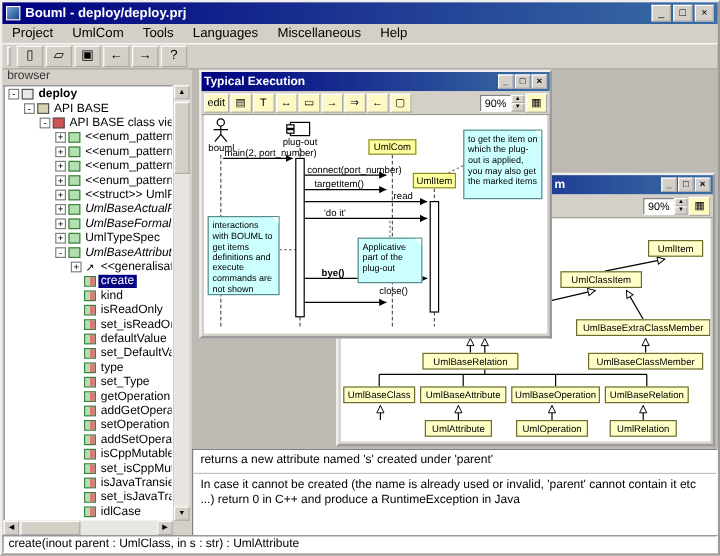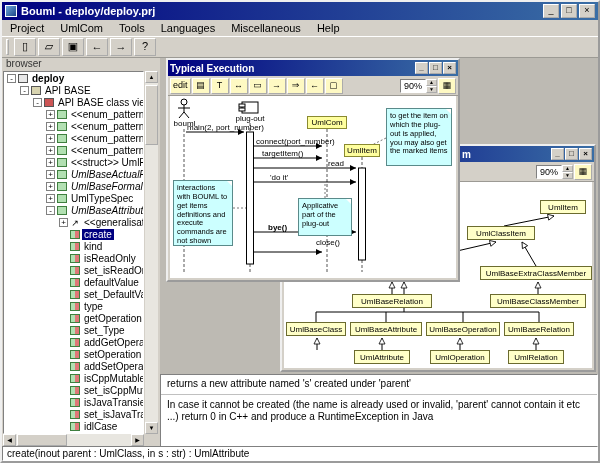--- a/index.html
+++ b/index.html
@@ -266,27 +266,27 @@
 
         <div class="trow" data-depth="4" data-exp="" data-icon="operation">
           <span class="texp"></span>
           <span class="ticon"></span>
           <span class="tlabel">type</span>
         </div>
 
         <div class="trow" data-depth="4" data-exp="" data-icon="operation">
           <span class="texp"></span>
           <span class="ticon"></span>
+          <span class="tlabel">set_Type</span>
+        </div>
+
+        <div class="trow" data-depth="4" data-exp="" data-icon="operation">
+          <span class="texp"></span>
+          <span class="ticon"></span>
           <span class="tlabel">getOperation</span>
-        </div>
-
-        <div class="trow" data-depth="4" data-exp="" data-icon="operation">
-          <span class="texp"></span>
-          <span class="ticon"></span>
-          <span class="tlabel">set_Type</span>
         </div>
 
         <div class="trow" data-depth="4" data-exp="" data-icon="operation">
           <span class="texp"></span>
           <span class="ticon"></span>
           <span class="tlabel">addGetOperation</span>
         </div>
 
         <div class="trow" data-depth="4" data-exp="" data-icon="operation">
           <span class="texp"></span>

